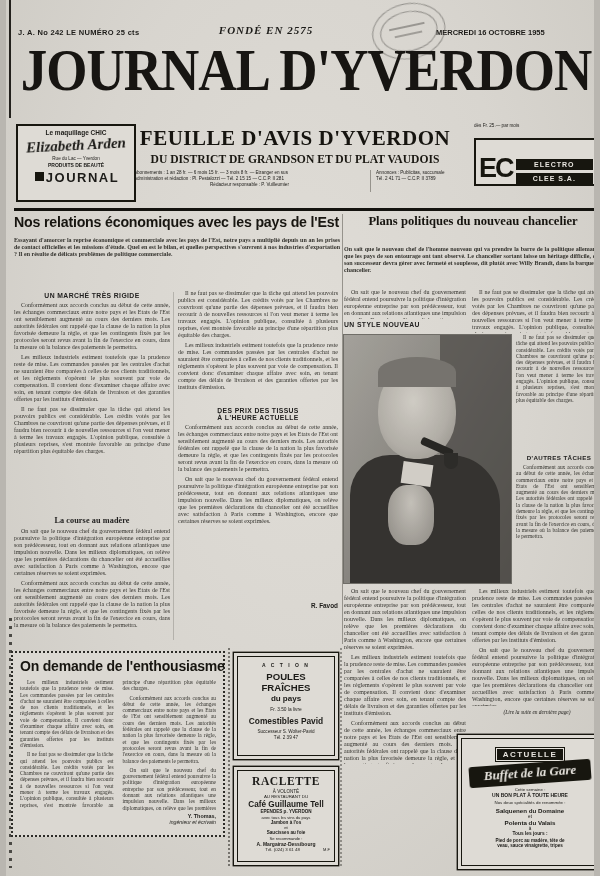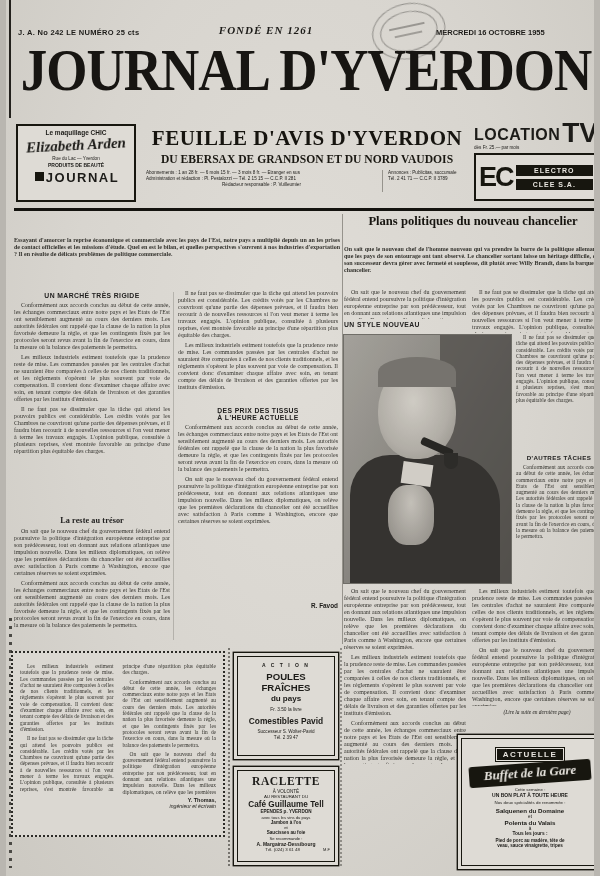--- a/index.html
+++ b/index.html
@@ -25,21 +25,21 @@
 </style>
 </head>
 <body>
 
 <div class="page">
 
   <div class="abs" style="left:3px;top:0;width:2px;height:118px;background:#23211d;"></div>
   <div class="abs" style="left:3px;top:618px;width:3px;height:250px;background:repeating-linear-gradient(#2a2925 0 3px,transparent 3px 8px);opacity:.8;"></div>
 
   <div class="abs" style="left:12px;top:28px;font-size:7.5px;font-weight:bold;letter-spacing:.3px;filter:blur(.2px);">J. A. No 242  LE NUMÉRO 25 cts</div>
-  <div class="abs serif" style="left:0;top:24px;width:520px;text-align:center;font-size:11px;font-style:italic;font-weight:bold;letter-spacing:1px;filter:blur(.25px);">FONDÉ EN 1261</div>
+  <div class="abs serif" style="left:0;top:24px;width:520px;text-align:center;font-size:11px;font-style:italic;font-weight:bold;letter-spacing:1px;filter:blur(.25px);">FONDÉ EN 2575</div>
   <div class="abs" style="left:430px;top:28px;width:160px;font-size:7.5px;font-weight:bold;filter:blur(.2px);">MERCREDI 16 OCTOBRE 1955</div>
 
   <div class="abs" style="left:366px;top:3px;width:76px;height:58px;transform:rotate(-12deg);">
     <div class="stamp-line abs" style="left:0;top:0;width:72px;height:54px;"></div>
     <div class="stamp-line abs" style="left:8px;top:8px;width:56px;height:38px;"></div>
     <div class="abs" style="left:18px;top:22px;width:36px;height:2px;background:rgba(90,88,84,.5);filter:blur(.5px);"></div>
     <div class="abs" style="left:22px;top:30px;width:28px;height:2px;background:rgba(90,88,84,.45);filter:blur(.5px);"></div>
   </div>
 
   <div class="abs serif" style="left:0;top:40px;width:600px;text-align:center;font-size:53px;font-weight:bold;letter-spacing:-1px;transform:scaleY(1.12);color:#171512;filter:blur(.2px);">JOURNAL D'YVERDON</div>
@@ -48,64 +48,61 @@
     <div style="font-size:6.5px;font-weight:bold;filter:blur(.25px);">Le maquillage CHIC</div>
     <div class="serif" style="font-size:15px;font-style:italic;font-weight:bold;transform:rotate(-3deg);margin-top:1px;filter:blur(.3px);">Elizabeth Arden</div>
     <div style="font-size:4.6px;margin-top:2px;filter:blur(.3px);">Rue du Lac — Yverdon</div>
     <div style="font-size:5px;font-weight:bold;margin-top:1px;filter:blur(.3px);">PRODUITS DE BEAUTÉ</div>
     <div style="display:flex;align-items:center;justify-content:center;margin-top:2px;">
       <span style="display:inline-block;width:11px;height:11px;background:#17160f;margin-right:2px;box-shadow:inset 2px -2px 0 #dedbd5;"></span>
       <span style="font-size:13px;font-weight:bold;letter-spacing:1.5px;filter:blur(.2px);">JOURNAL</span>
     </div>
   </div>
 
-  <div class="abs" style="left:140px;top:126px;width:322px;text-align:center;">
+  <div class="abs" style="left:128px;top:126px;width:322px;text-align:center;">
     <div class="serif" style="font-size:21px;font-weight:bold;letter-spacing:.5px;color:#16140f;filter:blur(.2px);">FEUILLE D'AVIS D'YVERDON</div>
-    <div class="serif" style="font-size:11.6px;font-weight:bold;margin-top:2px;color:#1a1812;filter:blur(.25px);">DU EBERSAX DE GRANDSON ET DU NORD VAUDOIS</div>
+    <div class="serif" style="font-size:11.6px;font-weight:bold;margin-top:2px;color:#1a1812;filter:blur(.25px);">DU DISTRICT DE GRANDSON ET DU PLAT VAUDOIS</div>
     <div style="display:flex;margin-top:4px;text-align:left;">
       <div style="flex:1;padding-right:5px;">
         <div style="font-size:4.6px;line-height:6px;filter:blur(.35px);">Abonnements : 1 an 28 fr. — 6 mois 15 fr. — 3 mois 8 fr. — Etranger en sus</div>
         <div style="font-size:4.6px;line-height:6px;filter:blur(.35px);">Administration et rédaction : Pl. Pestalozzi — Tél. 2 15 15 — C.C.P. II 281</div>
         <div style="font-size:4.6px;line-height:6px;text-align:center;filter:blur(.35px);">Rédacteur responsable : P. Vuilleumier</div>
       </div>
       <div class="vsep" style="height:22px;"></div>
       <div style="width:80px;padding-left:5px;">
         <div style="font-size:4.6px;line-height:6px;filter:blur(.35px);">Annonces : Publicitas, succursale</div>
         <div style="font-size:4.6px;line-height:6px;filter:blur(.35px);">Tél. 2 41 71 — C.C.P. II 3789</div>
       </div>
     </div>
   </div>
 
   <div class="abs" style="left:468px;top:122px;width:124px;">
-    <div style="display:flex;align-items:flex-end;justify-content:space-between;">
-      <span style="font-size:16px;font-weight:bold;letter-spacing:.5px;filter:blur(.2px);">LOCATION</span>
-      <span style="font-size:28px;font-weight:bold;line-height:22px;filter:blur(.2px);">TV</span>
-    </div>
     <div style="font-size:4.6px;margin-top:1px;filter:blur(.35px);">dès Fr. 25.— par mois</div>
-    <div style="margin-top:3px;border:2.6px solid #17160f;height:44px;display:flex;align-items:center;background:#dedbd5;">
+    <div style="margin-top:10px;border:2.6px solid #17160f;height:44px;display:flex;align-items:flex-end;background:#dedbd5;">
       <span style="font-size:27px;font-weight:900;letter-spacing:-2px;padding:0 3px;color:#17160f;filter:blur(.2px);">EC</span>
       <span style="flex:1;margin-right:3px;">
         <span style="display:block;background:#17160f;color:#e8e5df;font-size:7px;font-weight:bold;text-align:center;letter-spacing:1px;padding:2px 0;filter:blur(.15px);">ELECTRO</span>
         <span style="display:block;background:#17160f;color:#e8e5df;font-size:7px;font-weight:bold;text-align:center;letter-spacing:1px;padding:2px 0;margin-top:3px;filter:blur(.15px);">CLEE S.A.</span>
       </span>
     </div>
   </div>
 
   <div class="abs rule" style="left:8px;top:208px;width:584px;height:2.6px;"></div>
 
+  <div class="abs" style="left:8px;top:214px;width:326px;font-size:14.2px;font-weight:bold;letter-spacing:-.2px;color:#171510;white-space:nowrap;filter:blur(.2px);">Nos relations économiques avec les pays de l'Est</div>
   <div class="abs t" style="left:8px;top:237px;width:326px;font-weight:bold;text-indent:0;">Essayant d'amorcer la reprise économique et commerciale avec les pays de l'Est, notre pays a multiplié depuis un an les prises de contact officielles et les missions d'étude. Quel en est le bilan, et quelles perspectives s'ouvrent à nos industries d'exportation ? Il en résulte de délicats problèmes de politique commerciale.</div>
 
   <div class="abs" style="left:8px;top:290px;width:156px;height:354px;overflow:hidden;">
     <div class="subhead">UN MARCHÉ TRÈS RIGIDE</div>
     <div class="fill" style="height:212px;">
       <p class="t">Conformément aux accords conclus au début de cette année, les échanges commerciaux entre notre pays et les Etats de l'Est ont sensiblement augmenté au cours des derniers mois. Les autorités fédérales ont rappelé que la clause de la nation la plus favorisée demeure la règle, et que les contingents fixés par les protocoles seront revus avant la fin de l'exercice en cours, dans la mesure où la balance des paiements le permettra.</p>
       <p class="t">Les milieux industriels estiment toutefois que la prudence reste de mise. Les commandes passées par les centrales d'achat ne sauraient être comparées à celles de nos clients traditionnels, et les règlements s'opèrent le plus souvent par voie de compensation. Il convient donc d'examiner chaque affaire avec soin, en tenant compte des délais de livraison et des garanties offertes par les instituts d'émission.</p>
       <p class="t">Il ne faut pas se dissimuler que la tâche qui attend les pouvoirs publics est considérable. Les crédits votés par les Chambres ne couvriront qu'une partie des dépenses prévues, et il faudra bien recourir à de nouvelles ressources si l'on veut mener à terme les travaux engagés. L'opinion publique, consultée à plusieurs reprises, s'est montrée favorable au principe d'une répartition plus équitable des charges.</p>
     </div>
-    <div class="subhead serif" style="font-size:8.2px;letter-spacing:.1px;">La reste au trésor</div>
+    <div class="subhead serif" style="font-size:8.2px;letter-spacing:.1px;">La course au madère</div>
     <div class="fill" style="height:104px;">
       <p class="t">On sait que le nouveau chef du gouvernement fédéral entend poursuivre la politique d'intégration européenne entreprise par son prédécesseur, tout en donnant aux relations atlantiques une impulsion nouvelle. Dans les milieux diplomatiques, on relève que les premières déclarations du chancelier ont été accueillies avec satisfaction à Paris comme à Washington, encore que certaines réserves se soient exprimées.</p>
       <p class="t">Conformément aux accords conclus au début de cette année, les échanges commerciaux entre notre pays et les Etats de l'Est ont sensiblement augmenté au cours des derniers mois. Les autorités fédérales ont rappelé que la clause de la nation la plus favorisée demeure la règle, et que les contingents fixés par les protocoles seront revus avant la fin de l'exercice en cours, dans la mesure où la balance des paiements le permettra.</p>
     </div>
   </div>
 
   <div class="abs" style="left:172px;top:290px;width:160px;">
     <div class="fill" style="height:114px;">
       <p class="t">Il ne faut pas se dissimuler que la tâche qui attend les pouvoirs publics est considérable. Les crédits votés par les Chambres ne couvriront qu'une partie des dépenses prévues, et il faudra bien recourir à de nouvelles ressources si l'on veut mener à terme les travaux engagés. L'opinion publique, consultée à plusieurs reprises, s'est montrée favorable au principe d'une répartition plus équitable des charges.</p>
       <p class="t">Les milieux industriels estiment toutefois que la prudence reste de mise. Les commandes passées par les centrales d'achat ne sauraient être comparées à celles de nos clients traditionnels, et les règlements s'opèrent le plus souvent par voie de compensation. Il convient donc d'examiner chaque affaire avec soin, en tenant compte des délais de livraison et des garanties offertes par les instituts d'émission.</p>
@@ -166,20 +163,21 @@
   </div>
   <div class="abs" style="left:466px;top:588px;width:130px;">
     <div class="fill" style="height:118px;">
       <p class="t">Les milieux industriels estiment toutefois que la prudence reste de mise. Les commandes passées par les centrales d'achat ne sauraient être comparées à celles de nos clients traditionnels, et les règlements s'opèrent le plus souvent par voie de compensation. Il convient donc d'examiner chaque affaire avec soin, en tenant compte des délais de livraison et des garanties offertes par les instituts d'émission.</p>
       <p class="t">On sait que le nouveau chef du gouvernement fédéral entend poursuivre la politique d'intégration européenne entreprise par son prédécesseur, tout en donnant aux relations atlantiques une impulsion nouvelle. Dans les milieux diplomatiques, on relève que les premières déclarations du chancelier ont été accueillies avec satisfaction à Paris comme à Washington, encore que certaines réserves se soient exprimées.</p>
     </div>
     <div class="serif ctr" style="font-size:5.4px;font-style:italic;margin-top:3px;filter:blur(.25px);">(Lire la suite en dernière page)</div>
   </div>
 
   <div class="abs" style="left:5px;top:651px;width:214px;height:186px;border:2px dotted #2c2b27;background:#dbd8d2;padding:5px 7px;box-sizing:border-box;">
+    <div class="ctr" style="font-size:14px;font-weight:bold;letter-spacing:-.2px;color:#171510;white-space:nowrap;filter:blur(.2px);">On demande de l'enthousiasme</div>
     <div style="column-count:2;column-gap:9px;height:134px;overflow:hidden;margin-top:5px;">
       <p class="t t5">Les milieux industriels estiment toutefois que la prudence reste de mise. Les commandes passées par les centrales d'achat ne sauraient être comparées à celles de nos clients traditionnels, et les règlements s'opèrent le plus souvent par voie de compensation. Il convient donc d'examiner chaque affaire avec soin, en tenant compte des délais de livraison et des garanties offertes par les instituts d'émission.</p>
       <p class="t t5">Il ne faut pas se dissimuler que la tâche qui attend les pouvoirs publics est considérable. Les crédits votés par les Chambres ne couvriront qu'une partie des dépenses prévues, et il faudra bien recourir à de nouvelles ressources si l'on veut mener à terme les travaux engagés. L'opinion publique, consultée à plusieurs reprises, s'est montrée favorable au principe d'une répartition plus équitable des charges.</p>
       <p class="t t5">Conformément aux accords conclus au début de cette année, les échanges commerciaux entre notre pays et les Etats de l'Est ont sensiblement augmenté au cours des derniers mois. Les autorités fédérales ont rappelé que la clause de la nation la plus favorisée demeure la règle, et que les contingents fixés par les protocoles seront revus avant la fin de l'exercice en cours, dans la mesure où la balance des paiements le permettra.</p>
       <p class="t t5">On sait que le nouveau chef du gouvernement fédéral entend poursuivre la politique d'intégration européenne entreprise par son prédécesseur, tout en donnant aux relations atlantiques une impulsion nouvelle. Dans les milieux diplomatiques, on relève que les premières déclarations du chancelier ont été accueillies avec satisfaction à Paris comme à Washington, encore que certaines réserves se soient exprimées.</p>
     </div>
     <div style="text-align:right;font-size:5.4px;font-weight:bold;filter:blur(.25px);">Y. Thomas,</div>
     <div style="text-align:right;font-size:5.2px;font-style:italic;filter:blur(.25px);">ingénieur et écrivain</div>
   </div>
 

